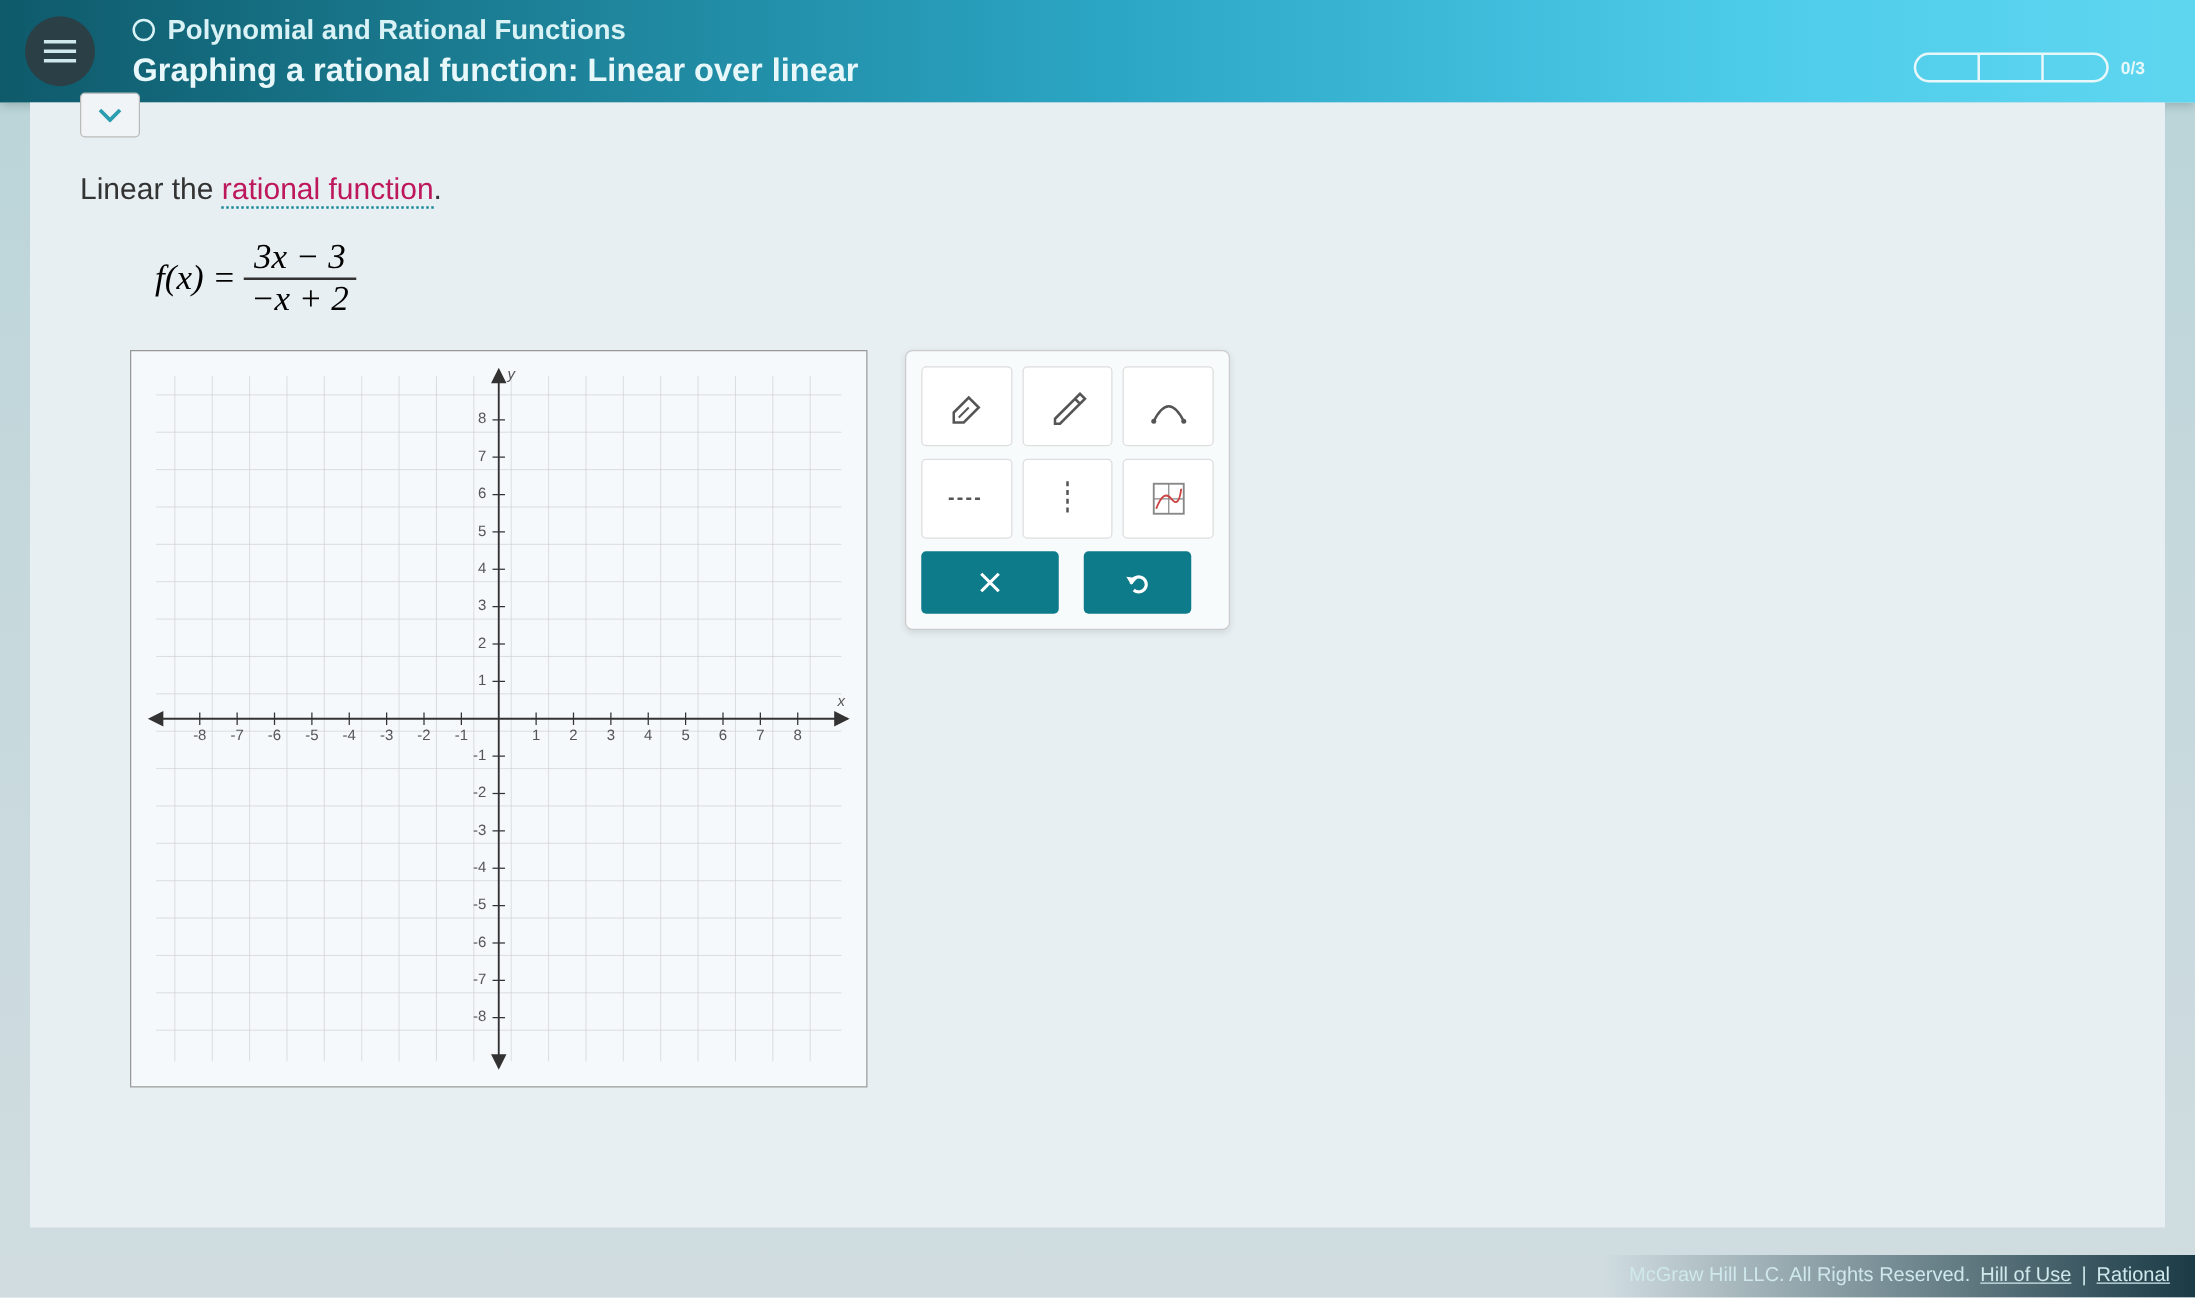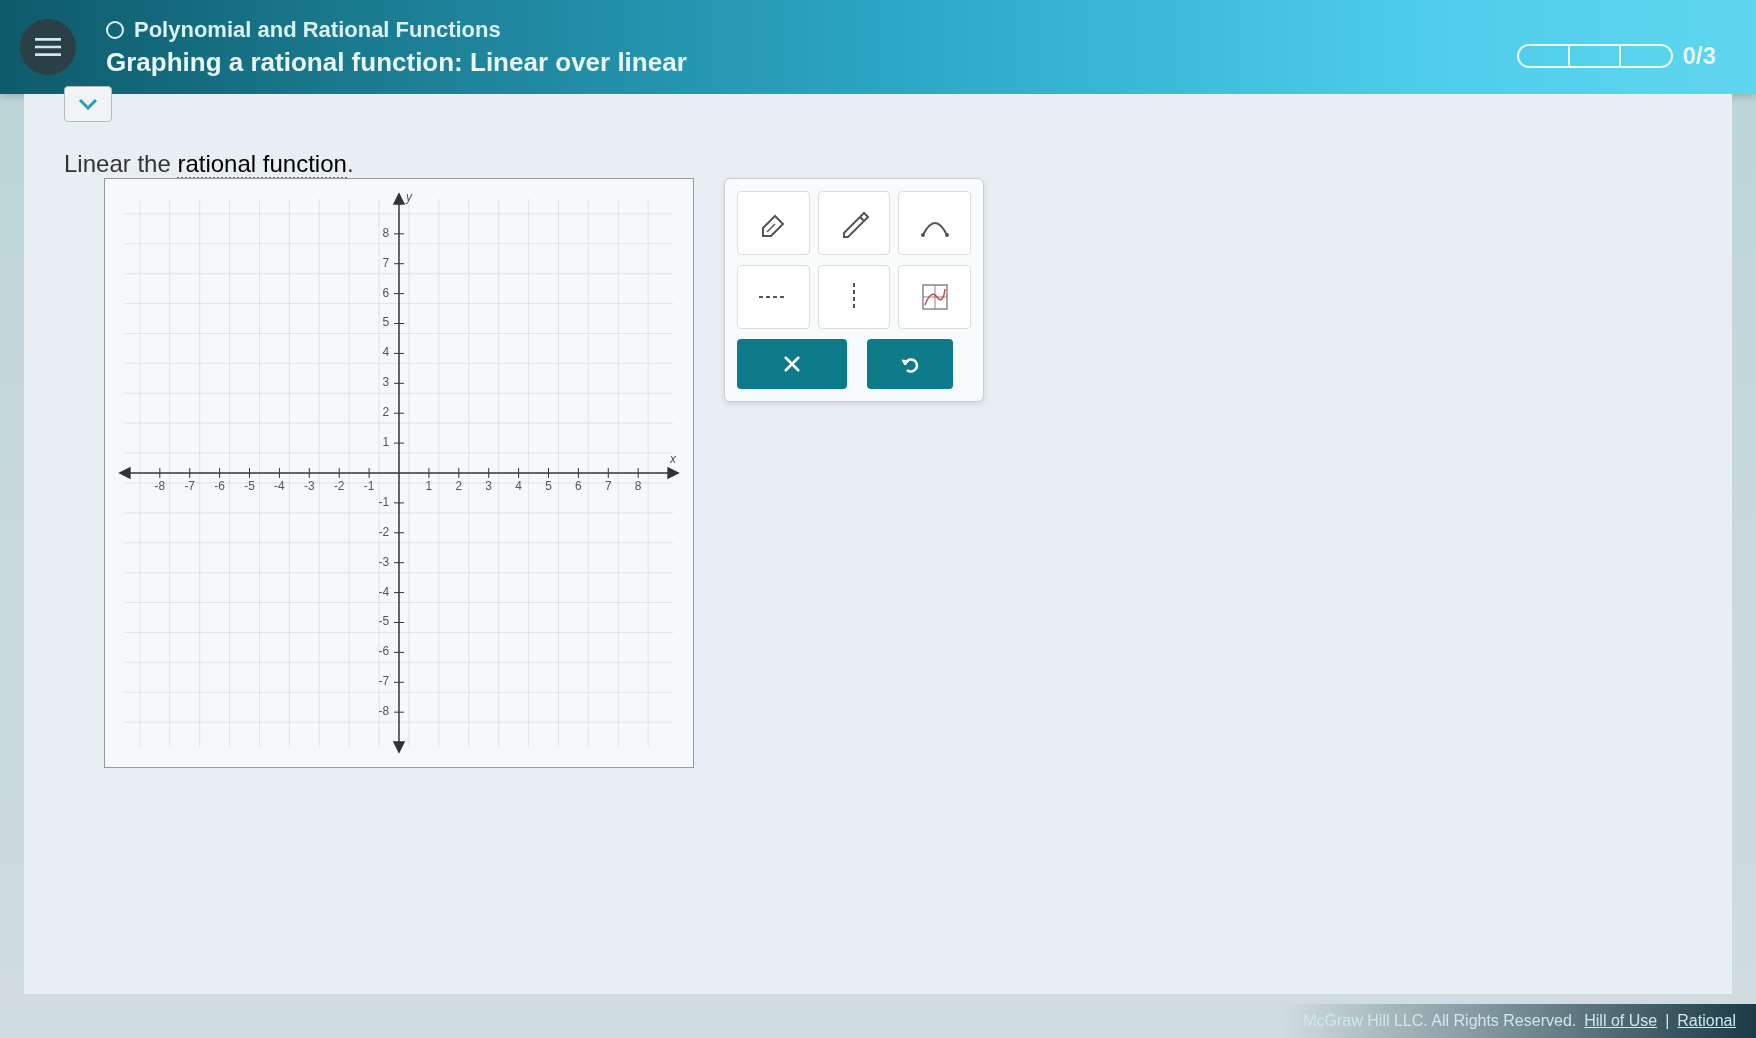--- a/index.html
+++ b/index.html
@@ -6,21 +6,21 @@
     body {
       font-family: Arial, Helvetica, sans-serif;
       background: linear-gradient(to bottom, #b8d4d8 0%, #c5d8dc 40%, #d0dce0 100%);
       width: 1756px;
       height: 1038px;
       overflow: hidden;
       position: relative;
     }
     .header {
       background: linear-gradient(to right, #0e5a6b 0%, #1a7a8f 20%, #2ba5c4 50%, #4dccea 80%, #5fd6f0 100%);
-      height: 94px;
+      height: 82px;
       display: flex;
       align-items: center;
       padding: 0 20px;
       position: relative;
       box-shadow: 0 2px 8px rgba(0,0,0,0.2);
     }
     .menu-btn {
       width: 56px;
       height: 56px;
       border-radius: 50%;
@@ -42,21 +42,21 @@
     .progress-wrap {
       display: flex; align-items: center; gap: 10px;
       position: absolute; right: 40px; top: 42px;
     }
     .progress-bar {
       width: 156px; height: 24px; border: 2px solid #e8f7f9; border-radius: 12px;
       display: flex; overflow: hidden; background: transparent;
     }
     .progress-seg { flex: 1; border-right: 2px solid #e8f7f9; }
     .progress-seg:last-child { border-right: none; }
-    .progress-text { color: #e8f7f9; font-size: 24px; font-weight: bold; }
+    .progress-text { color: #e8f7f9; font-size: 14px; font-weight: bold; }
     .content-area {
       background: #e8eff2;
       margin: 0 24px;
       padding: 20px 40px 20px 40px;
       min-height: 900px;
       position: relative;
     }
     .collapse-btn {
       position: absolute;
       left: 40px; top: -8px;
@@ -65,21 +65,21 @@
       border-radius: 4px;
       background: #f0f4f6;
       display: flex; align-items: center; justify-content: center;
       cursor: pointer;
     }
     .question-text {
       margin-top: 36px;
       font-size: 24px;
       color: #333;
     }
-    .link-text { color: #000000; border-bottom: 2px dotted #1a8a9a; }
+    .link-text { color: #be185d; border-bottom: 2px dotted #1a8a9a; }
     .formula {
       font-family: 'Times New Roman', serif;
       font-size: 28px;
       font-style: italic;
       margin: 24px 0 24px 60px;
       display: flex;
       align-items: center;
     }
     .frac {
       display: inline-flex;
@@ -184,20 +184,27 @@
   <div class="collapse-btn">
     <svg width="20" height="12" viewBox="0 0 20 12">
         <path d="M2 2l8 8 8-8" stroke="#2a9db0" stroke-width="3" fill="none"></path>
       </svg>
   </div>
 
   <div class="question-text">
     <span>Linear the </span><span class="link-text">rational function</span><span>.</span>
   </div>
 
+  <div class="formula">
+    <span>f(x) =</span>
+    <span class="frac">
+      <span class="num">3x − 3</span>
+      <span class="den">−x + 2</span>
+    </span>
+  </div>
 
 
   <div class="graph-row">
     <div class="graph-container">
       <svg class="graph-svg" viewBox="0 0 590 590">
 
         <g stroke="#ccc" stroke-width="0.5">
           <line x1="35" y1="20" x2="35" y2="570"></line>
             <line x1="65" y1="20" x2="65" y2="570"></line>
             <line x1="95" y1="20" x2="95" y2="570"></line>

